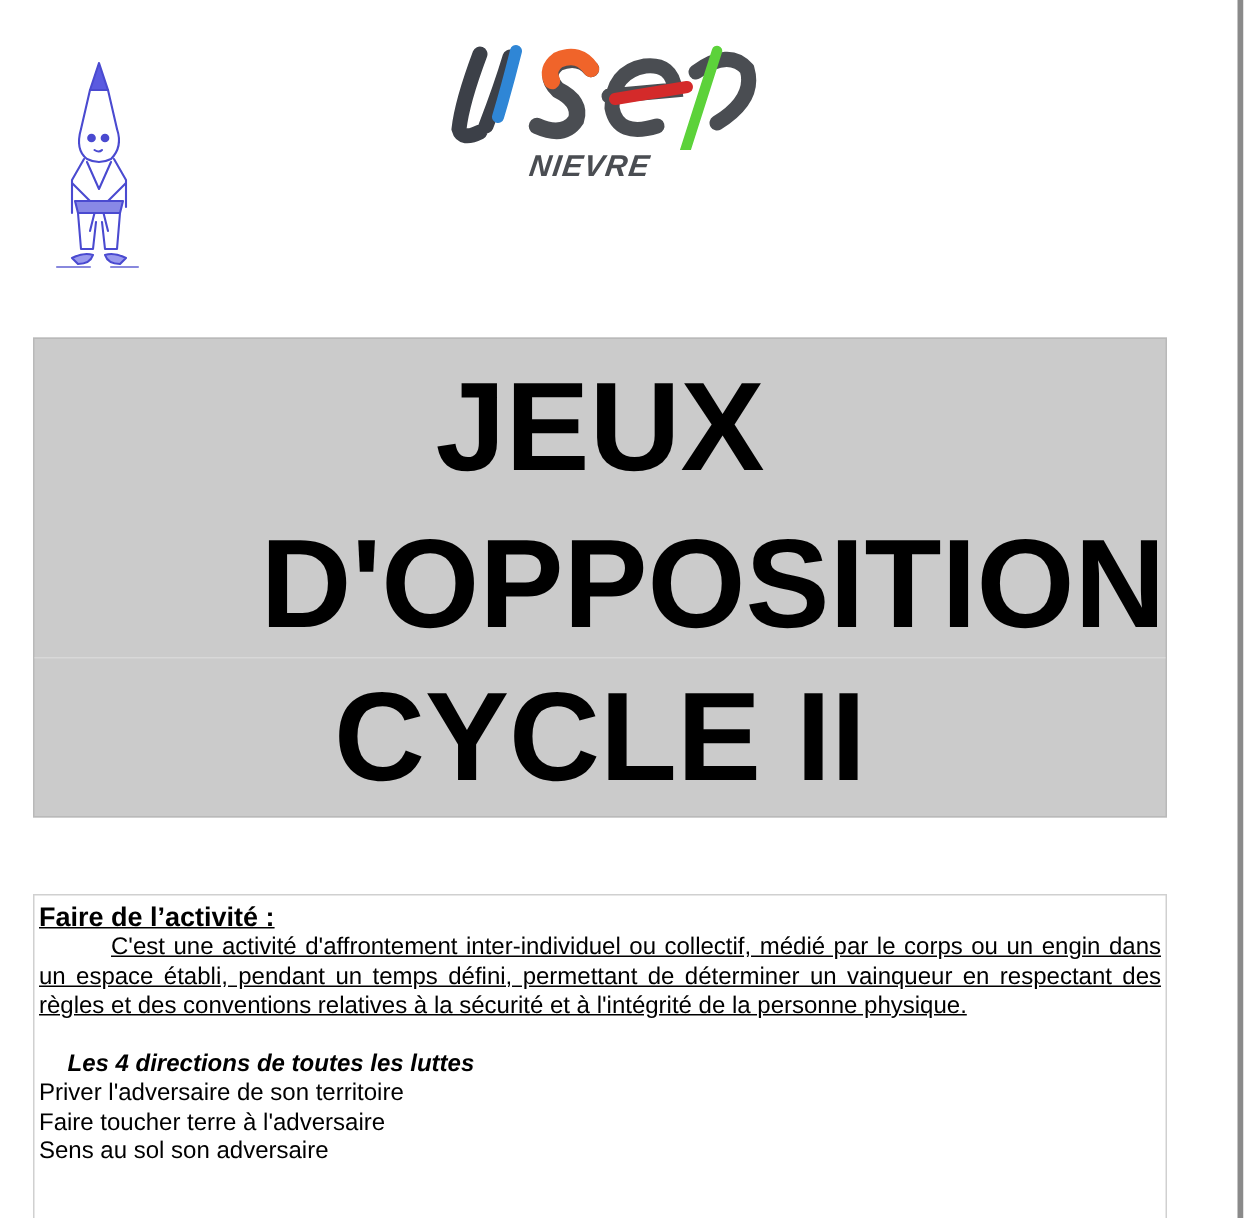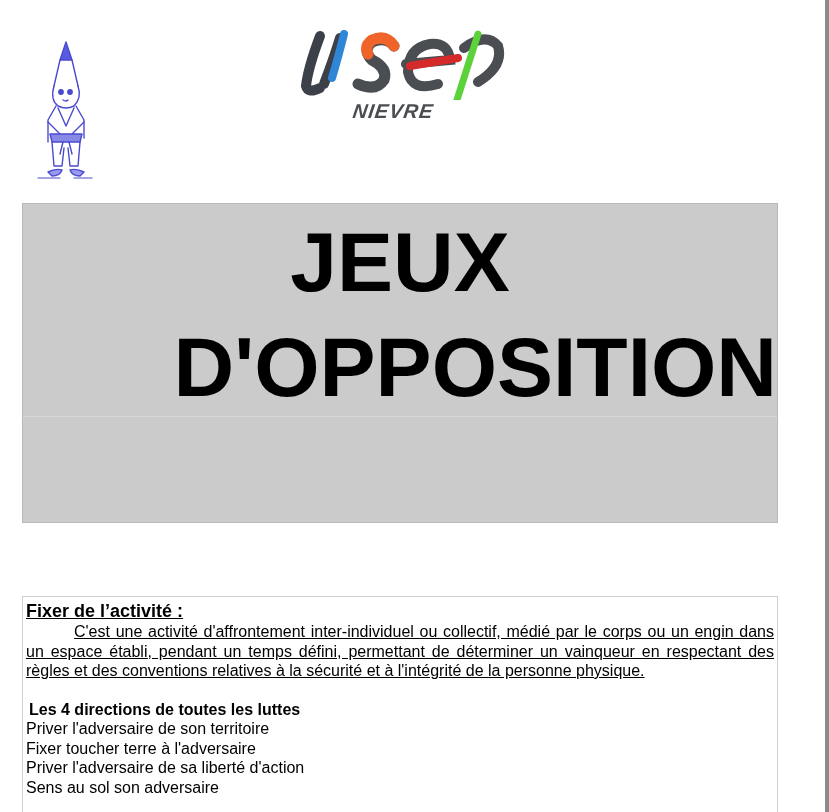--- a/index.html
+++ b/index.html
@@ -13,21 +13,21 @@
       background: #8a8a8a;
     }
     .mascot { position: absolute; left: 30px; top: 38px; width: 70px; height: 145px; }
     .logo { position: absolute; left: 298px; top: 28px; width: 215px; height: 100px; }
     .logo-nievre {
       position: absolute; left: 55px; top: 72px;
       font-family: "Liberation Sans", sans-serif; font-weight: bold; font-style: italic;
       font-size: 20px; color: #4a4d52; letter-spacing: 1px; transform: skewX(-8deg);
     }
     .title-box {
-      position: absolute; left: 22px; top: 203px; width: 756px; height: 320px;
+      position: absolute; left: 22px; top: 225px; width: 756px; height: 320px;
       background: #cbcbcb; border: 1px solid #b9b9b9; box-sizing: border-box;
     }
     .title-divider {
       position: absolute; left: 0; top: 212px; width: 100%; height: 1px;
       background: #d8d8d8;
     }
     .title-line {
       position: absolute; left: 0; width: 100%; text-align: center;
       font-family: "Liberation Sans", sans-serif; font-weight: bold;
       font-size: 84px; line-height: 96px; color: #000;
@@ -42,21 +42,21 @@
       font-family: "Liberation Sans", sans-serif; font-size: 16px; line-height: 19.5px; color: #000;
     }
     .section-title {
       font-weight: bold; font-size: 18px; text-decoration: underline; line-height: 22px;
       margin: 0;
     }
     .para {
       text-align: justify; text-indent: 48px; margin: 0; text-decoration: underline;
     }
     .spacer { height: 19px; }
-    .sub-title { font-weight: bold; margin: 0 0 0 3px; }
+    .sub-title { font-weight: bold; margin: 0 0 0 19px; font-style: italic; }
     .line { margin: 0; white-space: nowrap; }
   </style>
 </head>
 <body>
 
 <div class="right-edge"></div>
 
 <svg class="mascot" viewBox="0 0 70 145">
   <g fill="none" stroke="#4a4ad0" stroke-width="1.4" stroke-linecap="round" stroke-linejoin="round">
     <path d="M36 4 L30 22 L42 22 Z" fill="#5a5ae0"></path>
@@ -91,24 +91,24 @@
     <path d="M166 20 Q188 4 200 18 Q206 38 180 54" fill="none" stroke="#4a4d52" stroke-width="10" stroke-linecap="round"></path>
     <path d="M180 6 L150 100" fill="none" stroke="#5cd23a" stroke-width="7" stroke-linecap="round"></path>
   </svg>
   <span class="logo-nievre">NIEVRE</span>
 </div>
 
 <div class="title-box">
   <div class="title-divider"></div>
   <div class="title-line tl1">JEUX</div>
   <div class="title-line tl2">D'OPPOSITION</div>
+  <div class="title-line tl3">CYCLE II</div>
 </div>
 
 <div class="text-box">
-  <p class="section-title">Fixer de l’activité :</p>
+  <p class="section-title">Faire de l’activité :</p>
   <p class="para">C'est une activité d'affrontement inter-individuel ou collectif, médié par le corps ou un engin dans un espace établi, pendant un temps défini, permettant de déterminer un vainqueur en respectant des règles et des conventions relatives à la sécurité et à l'intégrité de la personne physique.</p>
   <div class="spacer"></div>
   <p class="sub-title">Les 4 directions de toutes les luttes</p>
   <p class="line">Priver l'adversaire de son territoire</p>
-  <p class="line">Fixer toucher terre à l'adversaire</p>
-  <p class="line">Priver l'adversaire de sa liberté d'action</p>
+  <p class="line">Faire toucher terre à l'adversaire</p>
   <p class="line">Sens au sol son adversaire</p>
 </div>
 
 </body></html>

